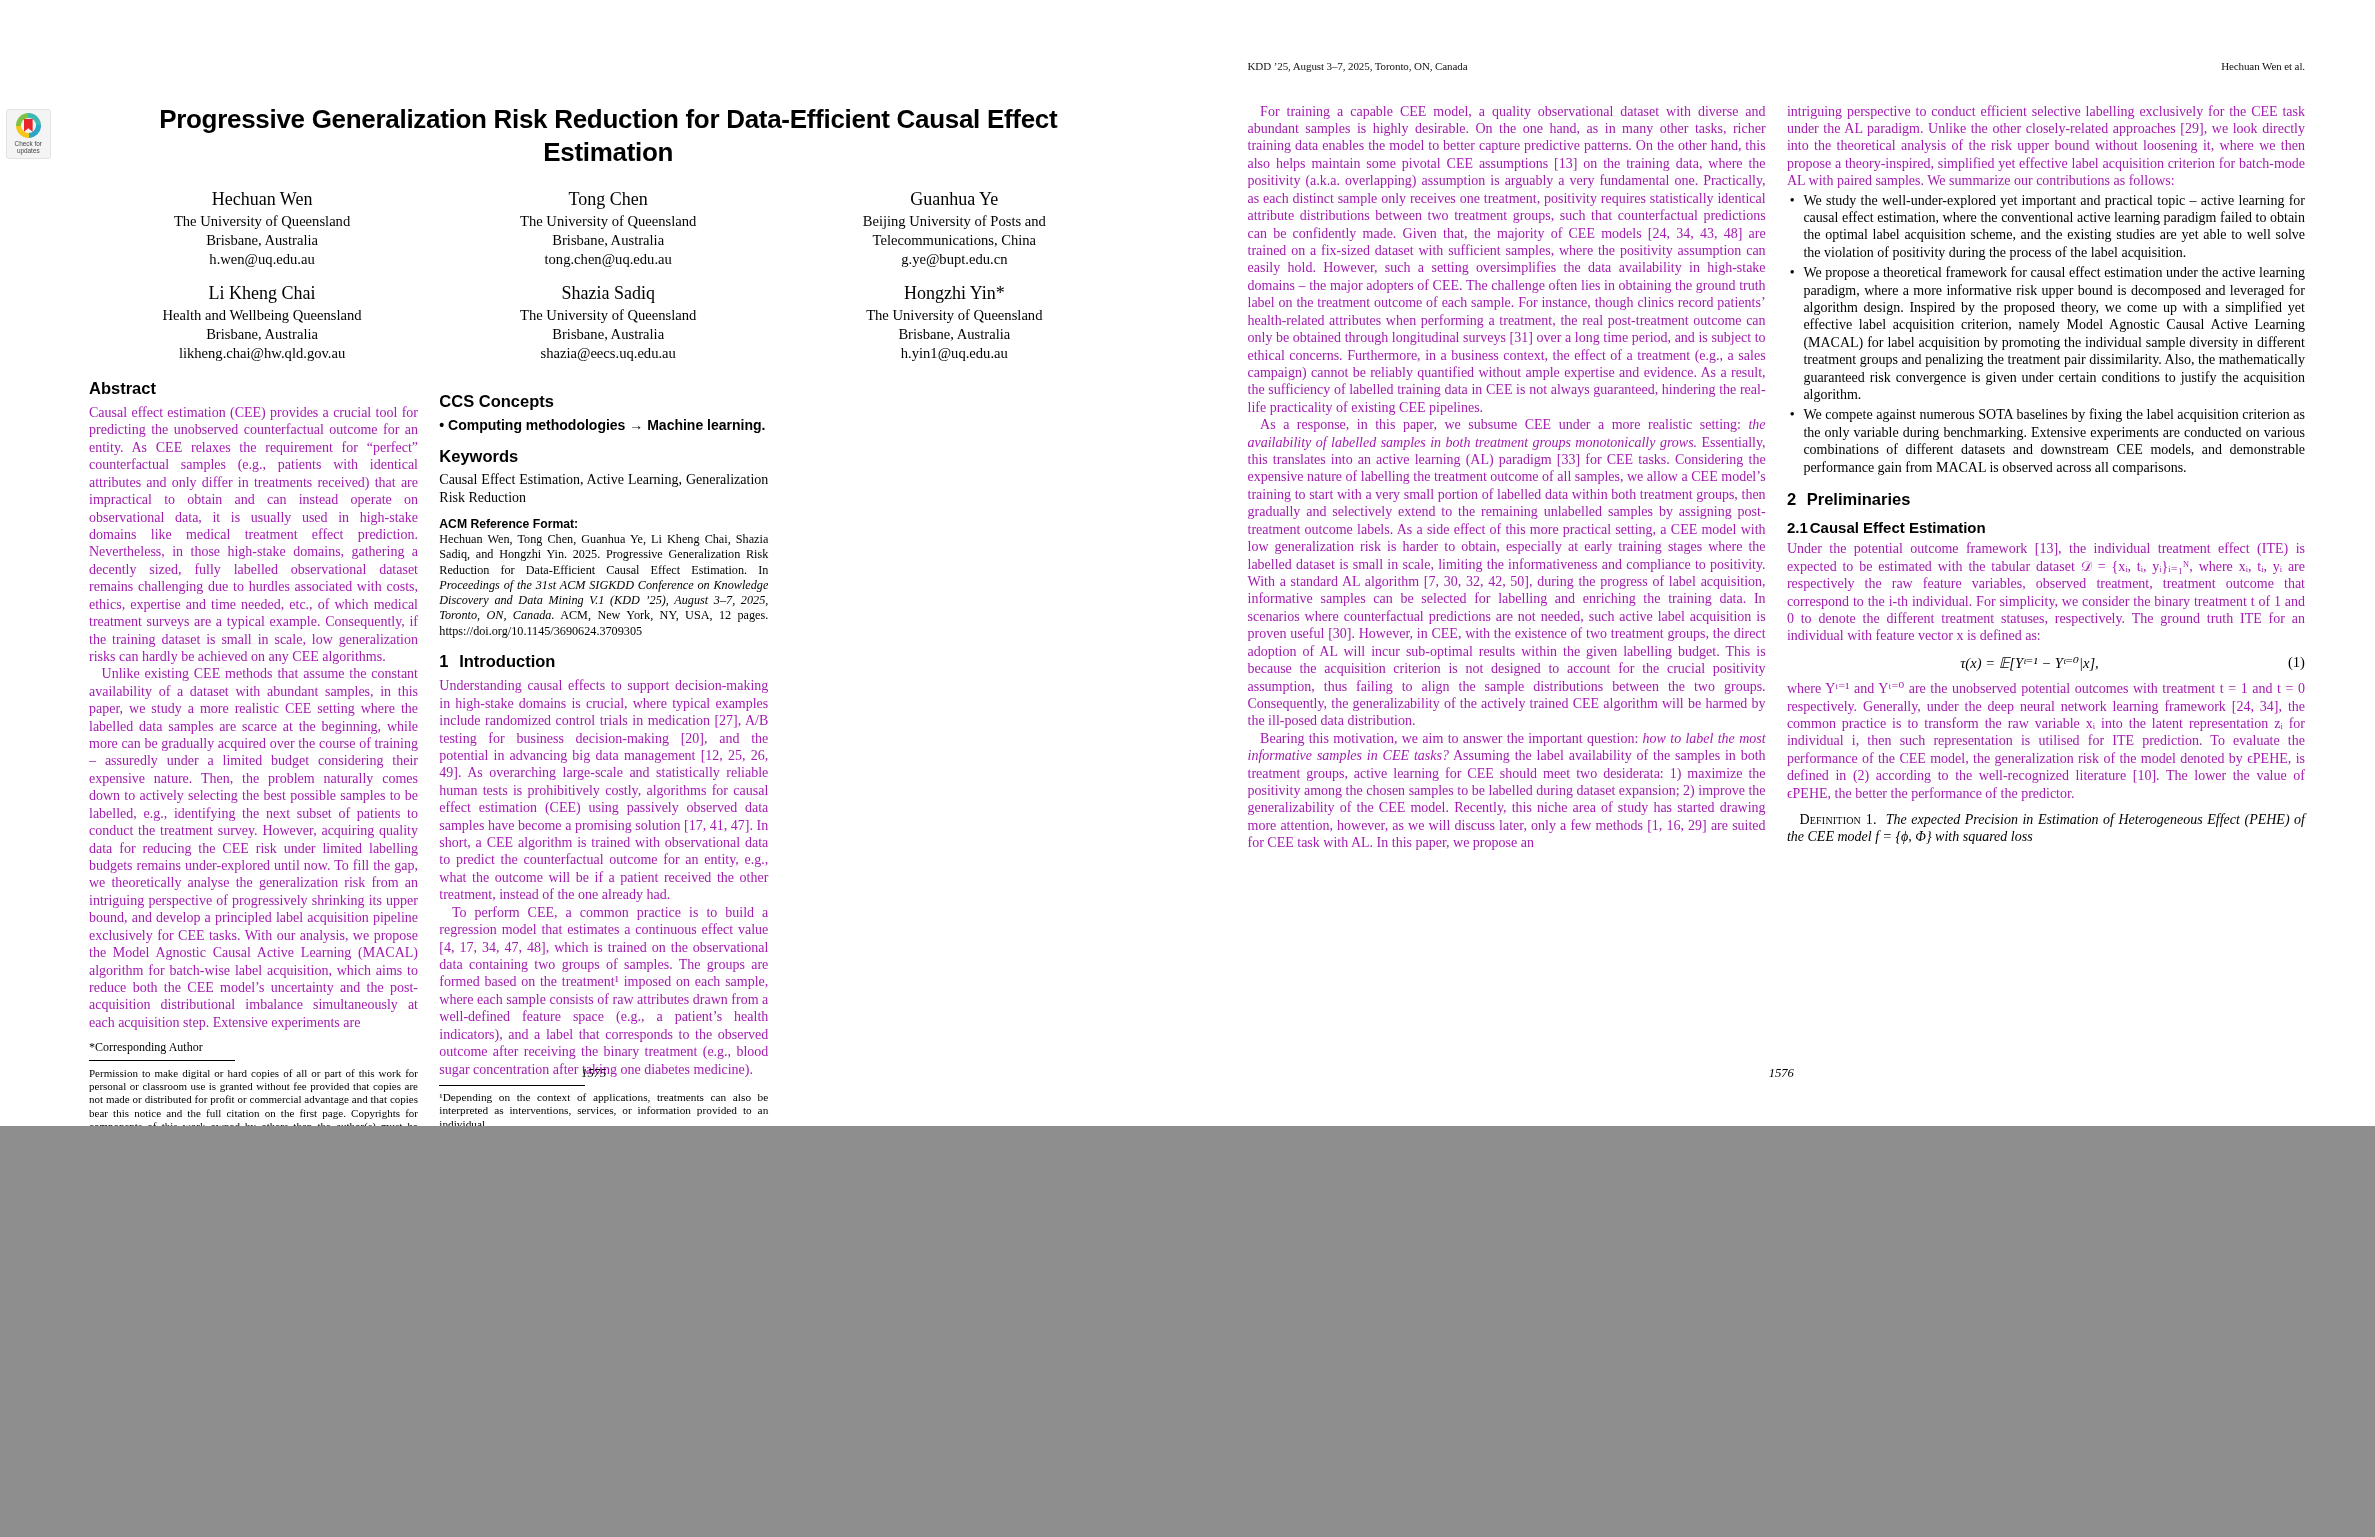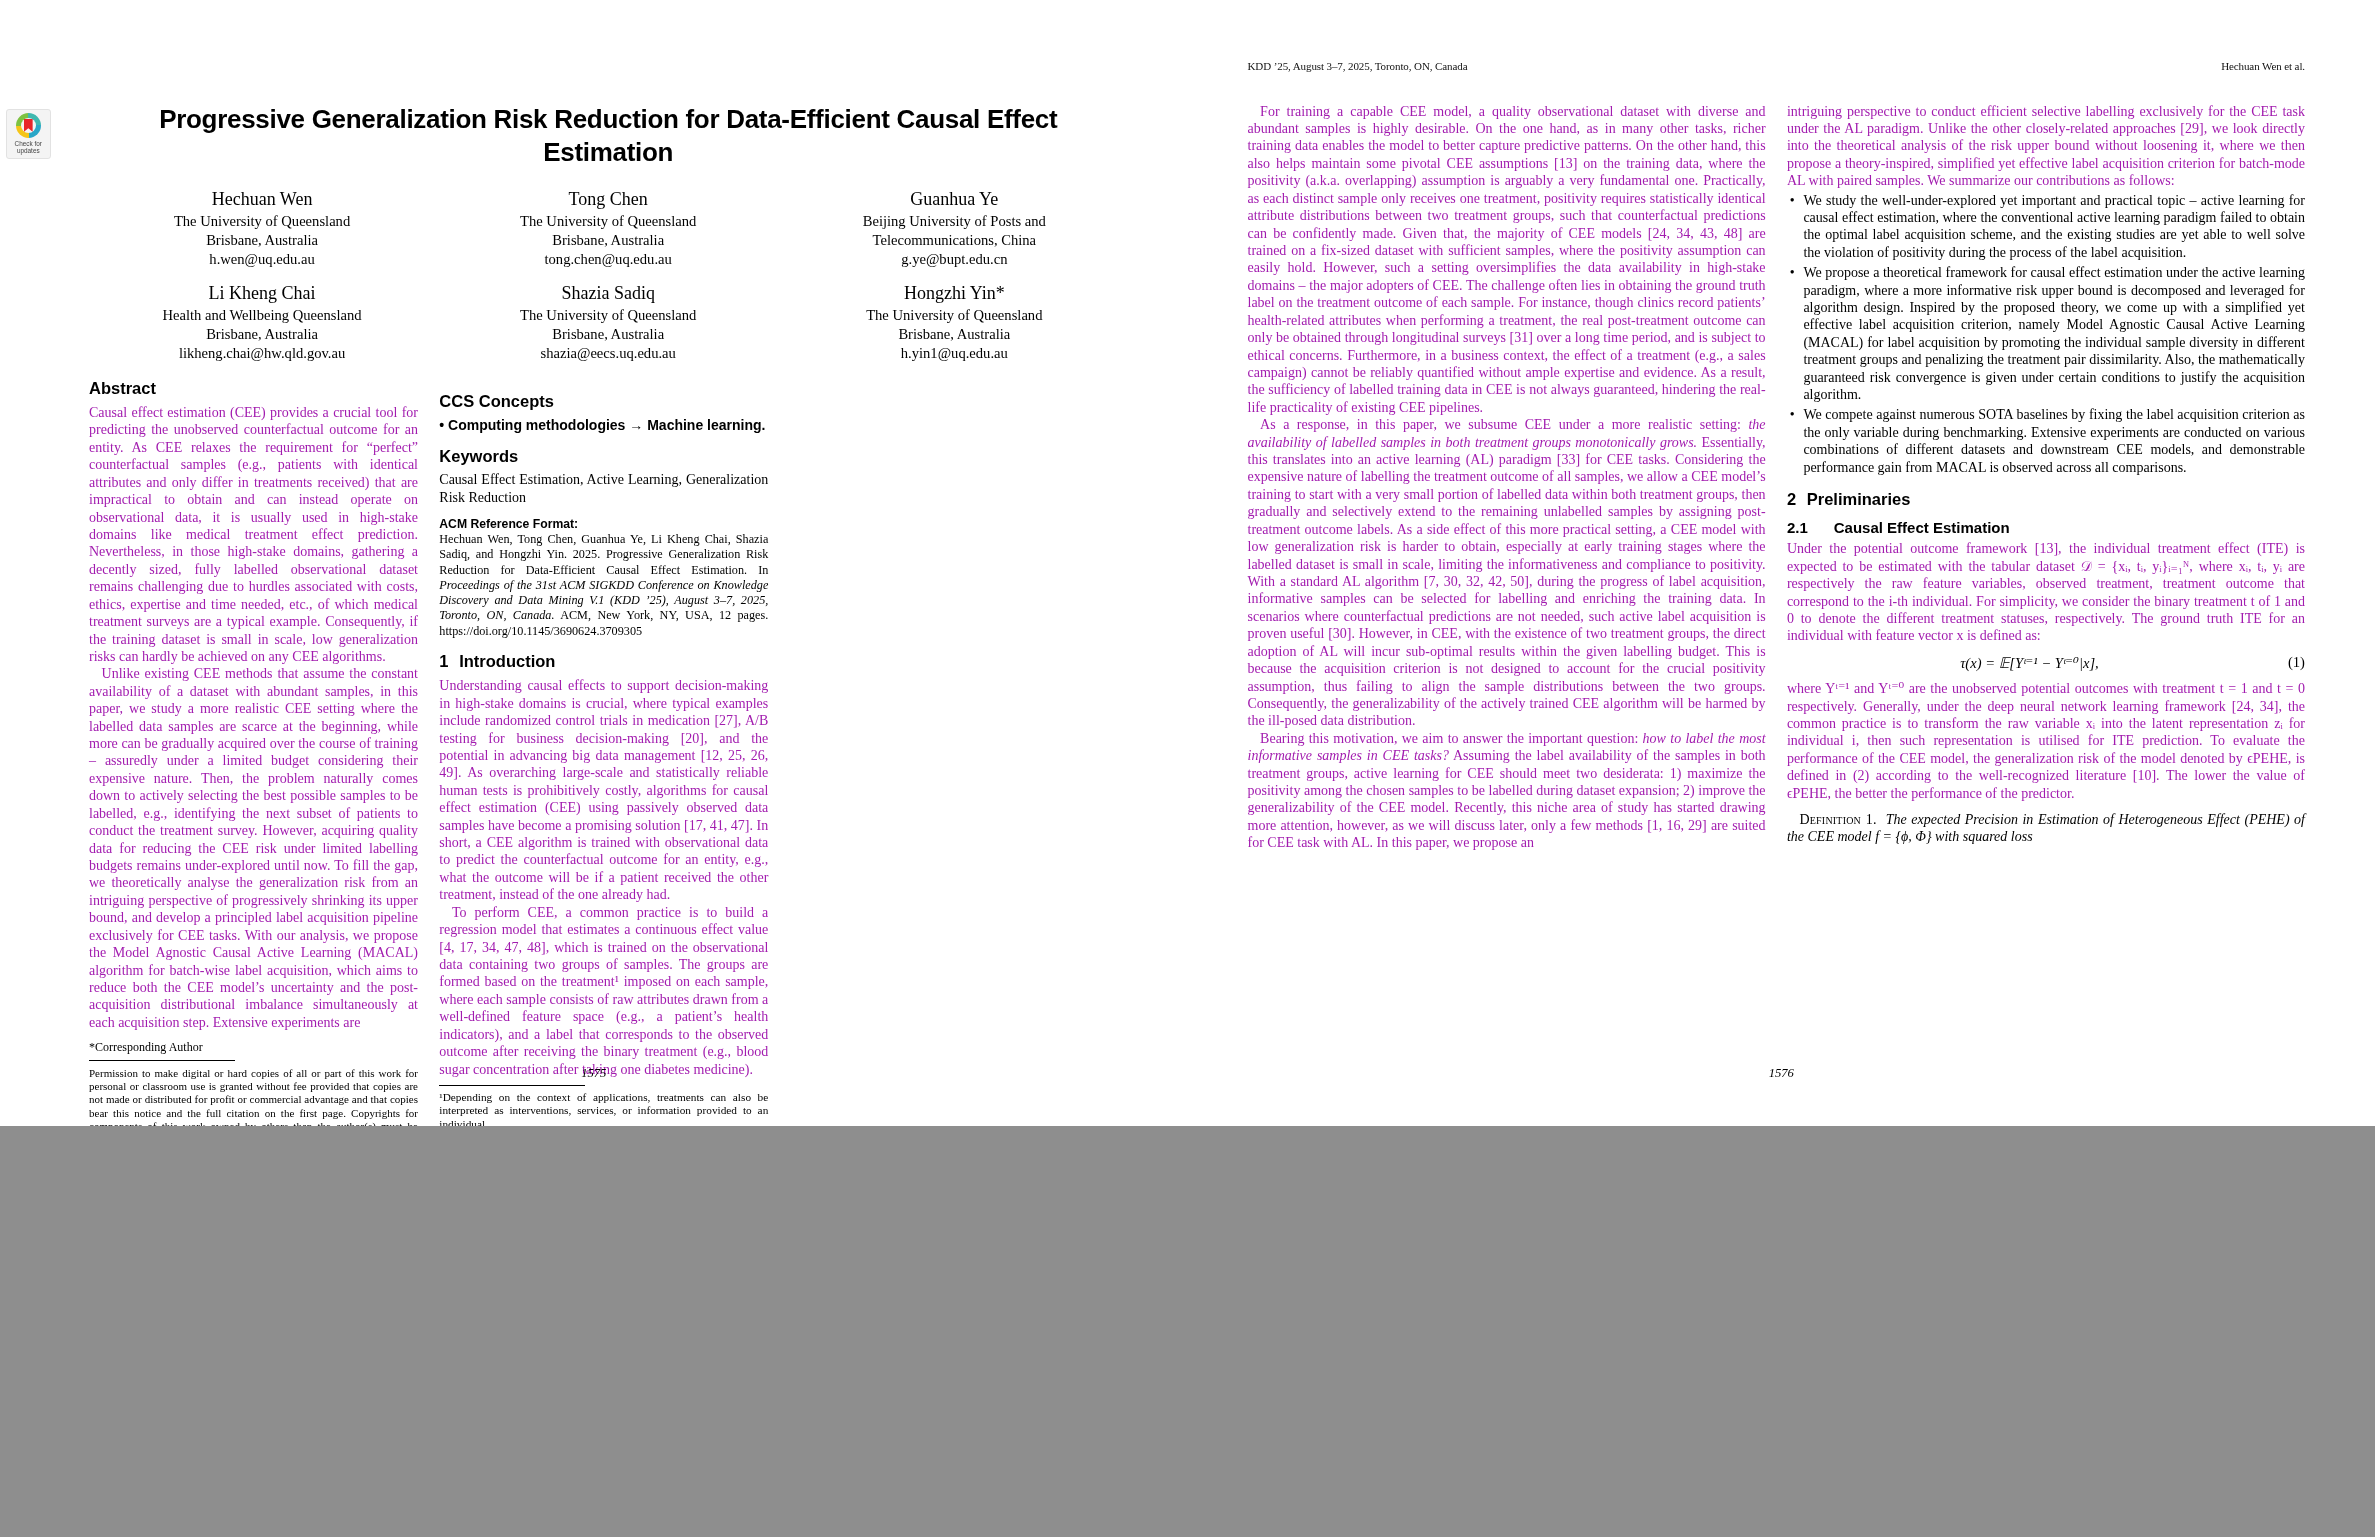--- a/index.html
+++ b/index.html
@@ -105,21 +105,21 @@
     margin: 13.6px 0 5.8px 0;
     display: flex;
     gap: 10.7px;
   }
   .numsub {
     font-family: "Liberation Sans", "DejaVu Sans", sans-serif;
     font-weight: bold;
     font-size: 15px;
     margin: 10.7px 0 3.9px 0;
     display: flex;
-    gap: 26px;
+    gap: 2px;
   }
   p.body {
     font-size: 14px;
     line-height: 1.245;
     text-align: justify;
     margin: 0;
     hyphens: none;
     color: #a21caf;
   }
   p.body + p.body { text-indent: 12.6px; }

